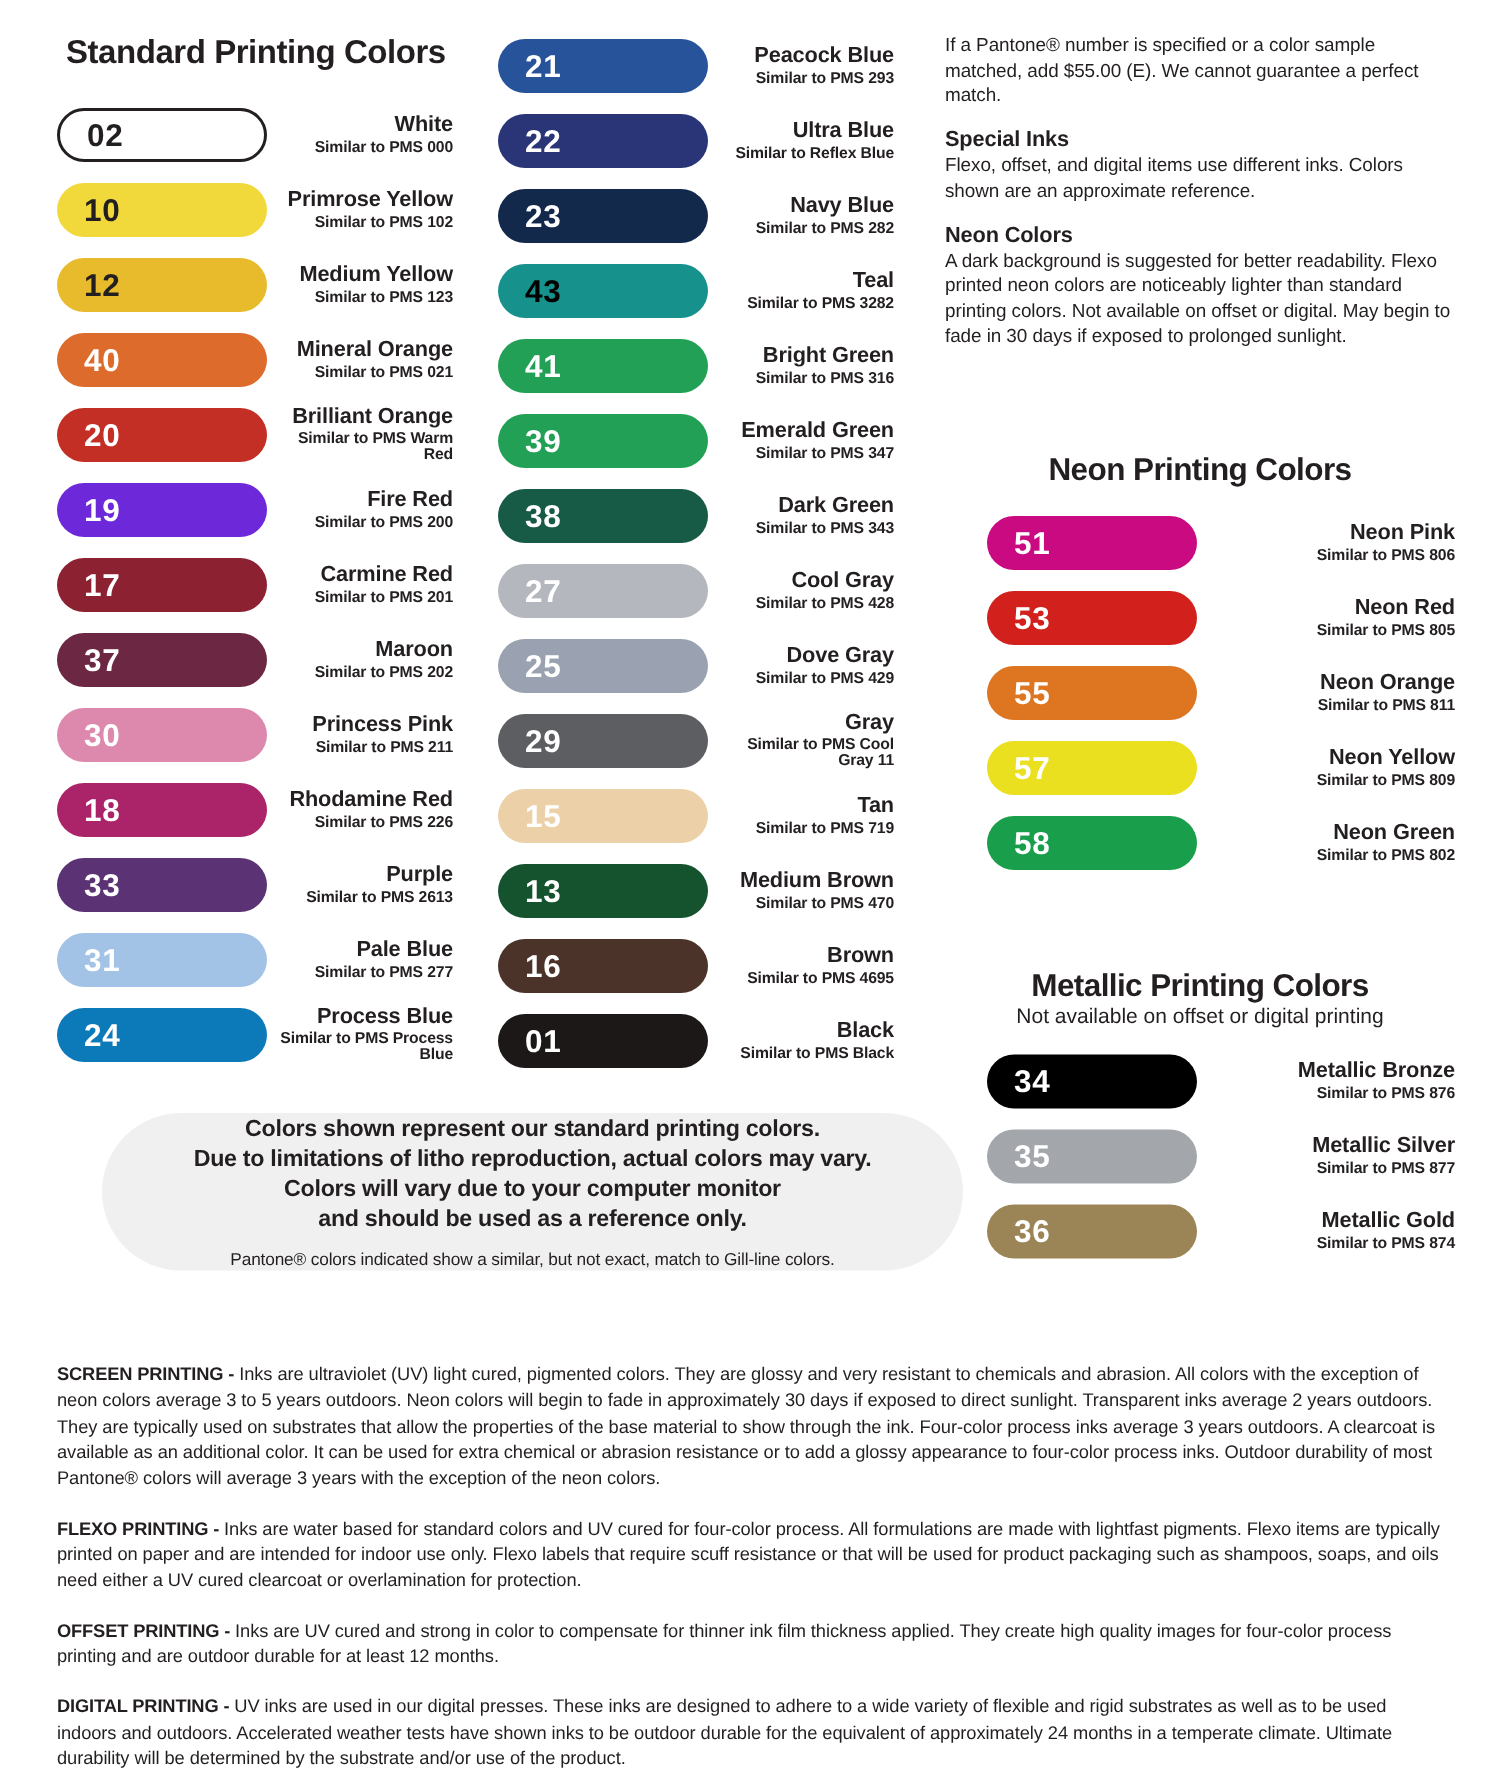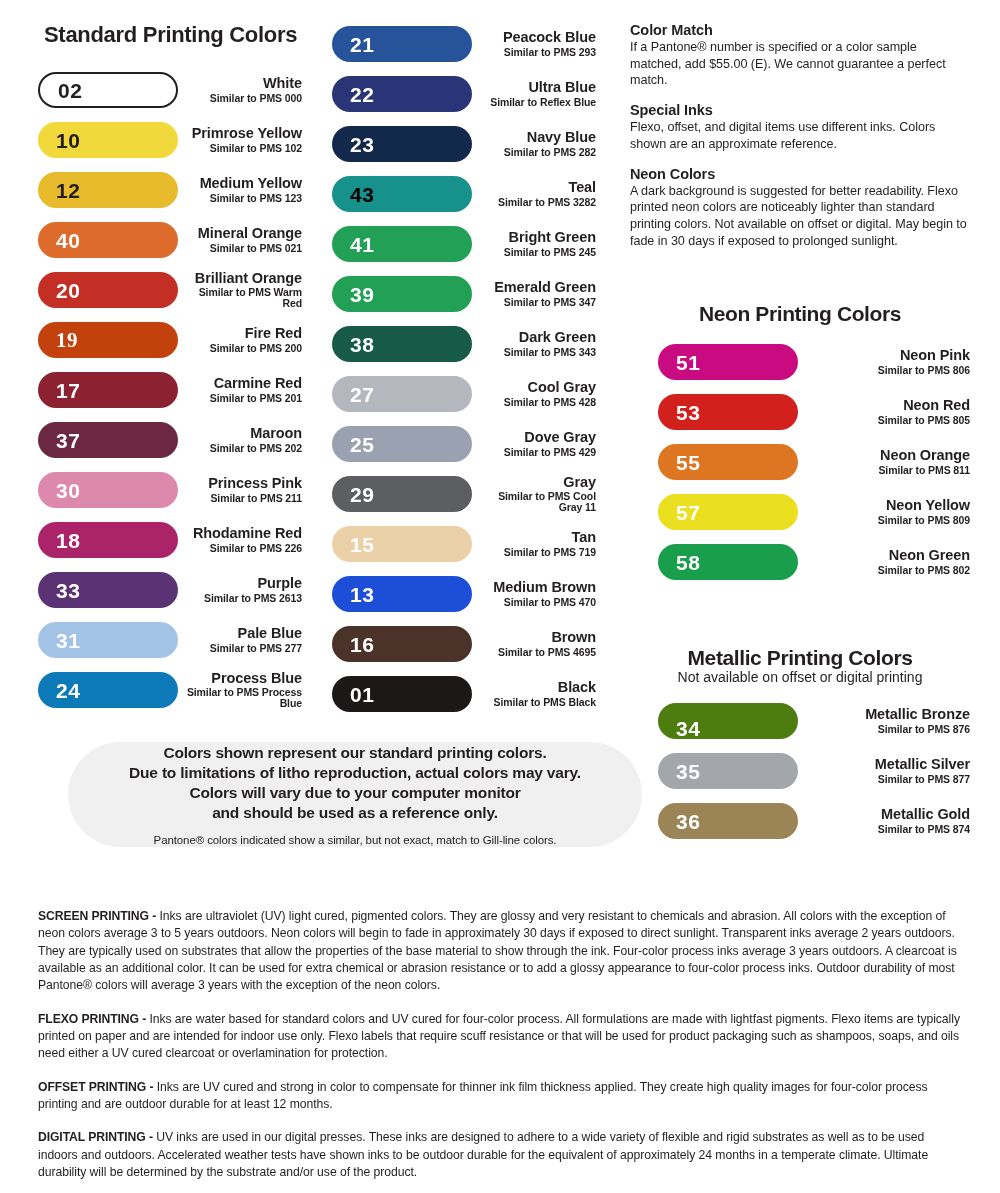--- a/index.html
+++ b/index.html
@@ -151,21 +151,21 @@
     <div class="swatch-row">
       <div class="chip" style="background: rgb(195, 46, 37);">
         <span class="chip-num" style="color: rgb(255, 255, 255);">20</span>
       </div>
       <div class="chip-label">
         <span class="chip-name">Brilliant Orange</span>
         <span class="chip-pms">Similar to PMS Warm Red</span>
       </div>
     </div>
     <div class="swatch-row">
-      <div class="chip" style="background: #c2410c; font-family: Liberation Serif, serif;">
+      <div class="chip" style="background: #6d28d9;">
         <span class="chip-num" style="color: rgb(255, 255, 255);">19</span>
       </div>
       <div class="chip-label">
         <span class="chip-name">Fire Red</span>
         <span class="chip-pms">Similar to PMS 200</span>
       </div>
     </div>
     <div class="swatch-row">
       <div class="chip" style="background: rgb(140, 34, 49);">
         <span class="chip-num" style="color: rgb(255, 255, 255);">17</span>
@@ -266,21 +266,21 @@
         <span class="chip-name">Teal</span>
         <span class="chip-pms">Similar to PMS 3282</span>
       </div>
     </div>
     <div class="swatch-row">
       <div class="chip" style="background: rgb(34, 160, 85);">
         <span class="chip-num" style="color: rgb(255, 255, 255);">41</span>
       </div>
       <div class="chip-label">
         <span class="chip-name">Bright Green</span>
-        <span class="chip-pms">Similar to PMS 245</span>
+        <span class="chip-pms">Similar to PMS 316</span>
       </div>
     </div>
     <div class="swatch-row">
       <div class="chip" style="background: rgb(34, 160, 85);">
         <span class="chip-num" style="color: rgb(255, 255, 255);">39</span>
       </div>
       <div class="chip-label">
         <span class="chip-name">Emerald Green</span>
         <span class="chip-pms">Similar to PMS 347</span>
       </div>
@@ -324,21 +324,21 @@
     <div class="swatch-row">
       <div class="chip" style="background: rgb(236, 208, 167);">
         <span class="chip-num" style="color: rgb(255, 255, 255);">15</span>
       </div>
       <div class="chip-label">
         <span class="chip-name">Tan</span>
         <span class="chip-pms">Similar to PMS 719</span>
       </div>
     </div>
     <div class="swatch-row">
-      <div class="chip" style="background: #1d4ed8;">
+      <div class="chip" style="background: #14532d;">
         <span class="chip-num" style="color: rgb(255, 255, 255);">13</span>
       </div>
       <div class="chip-label">
         <span class="chip-name">Medium Brown</span>
         <span class="chip-pms">Similar to PMS 470</span>
       </div>
     </div>
     <div class="swatch-row">
       <div class="chip" style="background: rgb(75, 51, 41);">
         <span class="chip-num" style="color: rgb(255, 255, 255);">16</span>
@@ -354,21 +354,20 @@
       </div>
       <div class="chip-label">
         <span class="chip-name">Black</span>
         <span class="chip-pms">Similar to PMS Black</span>
       </div>
     </div>
   </div>
 
 <div class="col-right" id="col-right">
     <div class="info-block">
-      <div class="info-head">Color Match</div>
       <div class="info-body">If a Pantone® number is specified or a color sample matched, add $55.00 (E). We cannot guarantee a perfect match.</div>
     </div>
     <div class="info-block">
       <div class="info-head">Special Inks</div>
       <div class="info-body">Flexo, offset, and digital items use different inks. Colors shown are an approximate reference.</div>
     </div>
     <div class="info-block">
       <div class="info-head">Neon Colors</div>
       <div class="info-body">A dark background is suggested for better readability. Flexo printed neon colors are noticeably lighter than standard printing colors. Not available on offset or digital. May begin to fade in 30 days if exposed to prolonged sunlight.</div>
     </div>
@@ -423,21 +422,21 @@
         </div>
       </div>
     </div>
 </div>
 
 <div class="metal-section">
   <div class="section-head">Metallic Printing Colors</div>
   <div class="section-sub">Not available on offset or digital printing</div>
   <div class="metal-list" id="metal-list">
       <div class="swatch-row">
-        <div class="chip" style="background: #4d7c0f; align-items: flex-end;">
+        <div class="chip" style="background: #000000;">
           <span class="chip-num" style="color: rgb(255, 255, 255);">34</span>
         </div>
         <div class="chip-label">
           <span class="chip-name">Metallic Bronze</span>
           <span class="chip-pms">Similar to PMS 876</span>
         </div>
       </div>
       <div class="swatch-row">
         <div class="chip" style="background: rgb(163, 166, 171);">
           <span class="chip-num" style="color: rgb(255, 255, 255);">35</span>

